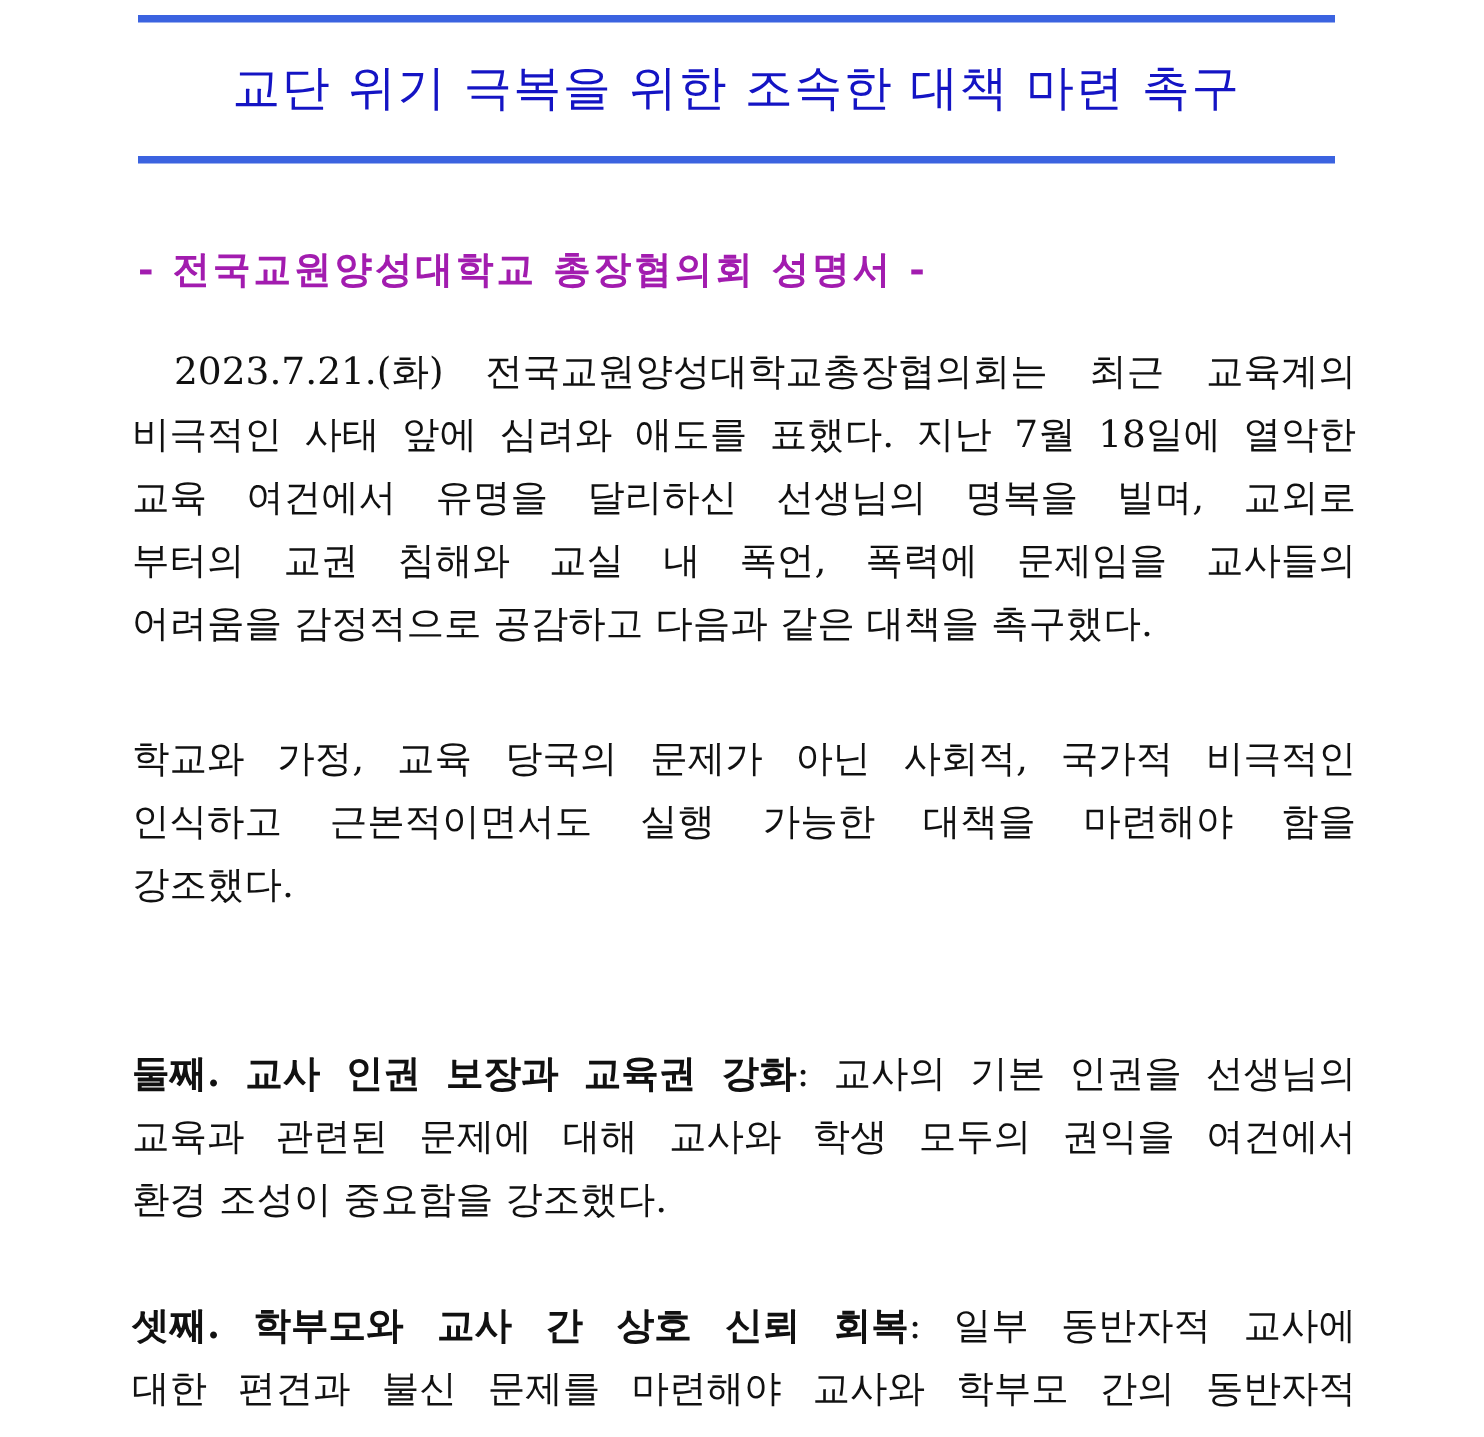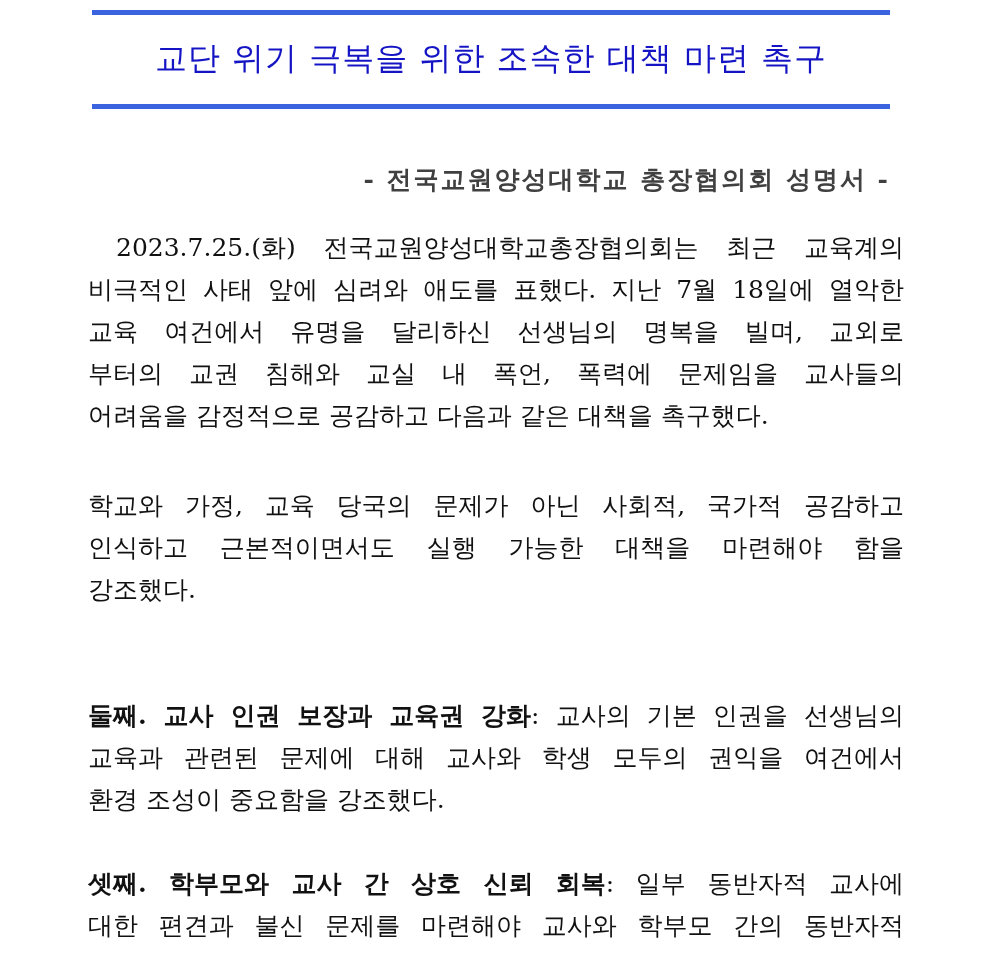--- a/index.html
+++ b/index.html
@@ -36,26 +36,26 @@
       line-height: 52px;
       color: #1414c4;
       letter-spacing: 1px;
       white-space: nowrap;
     }
     .subtitle {
       position: absolute;
       top: 160px;
       left: 92px;
       width: 798px;
-      text-align: right;
+      text-align: left;
       font-family: "DejaVu Serif", "Liberation Serif", serif;
       font-weight: bold;
       font-size: 25px;
       line-height: 40px;
-      color: #404040;
+      color: #a21caf;
       letter-spacing: 2px;
       white-space: nowrap;
     }
     .para {
       position: absolute;
       left: 88px;
       width: 816px;
       font-size: 25px;
       line-height: 42px;
     }
@@ -84,29 +84,29 @@
 </head>
 <body>
 
 <div class="rule top"></div>
 <div class="title">교단 위기 극복을 위한 조속한 대책 마련 촉구</div>
 <div class="rule bottom"></div>
 
 <div class="subtitle">- 전국교원양성대학교 총장협의회 성명서 -</div>
 
 <div class="para" id="p-intro">
-  <span class="line indent">2023.7.25.(화) 전국교원양성대학교총장협의회는 최근 교육계의</span>
+  <span class="line indent">2023.7.21.(화) 전국교원양성대학교총장협의회는 최근 교육계의</span>
   <span class="line">비극적인 사태 앞에 심려와 애도를 표했다. 지난 7월 18일에 열악한</span>
   <span class="line">교육 여건에서 유명을 달리하신 선생님의 명복을 빌며, 교외로</span>
   <span class="line">부터의 교권 침해와 교실 내 폭언, 폭력에 문제임을 교사들의</span>
   <span class="line last">어려움을 감정적으로 공감하고 다음과 같은 대책을 촉구했다.</span>
 </div>
 
 <div class="para" id="p-first">
-  <span class="line">학교와 가정, 교육 당국의 문제가 아닌 사회적, 국가적 공감하고</span>
+  <span class="line">학교와 가정, 교육 당국의 문제가 아닌 사회적, 국가적 비극적인</span>
   <span class="line">인식하고 근본적이면서도 실행 가능한 대책을 마련해야 함을</span>
   <span class="line last">강조했다.</span>
 </div>
 
 <div class="para" id="p-second">
   <span class="line"><span class="lead">둘째. 교사 인권 보장과 교육권 강화</span><span>: 교사의 기본 인권을 선생님의</span></span>
   <span class="line">교육과 관련된 문제에 대해 교사와 학생 모두의 권익을 여건에서</span>
   <span class="line last">환경 조성이 중요함을 강조했다.</span>
 </div>
 

